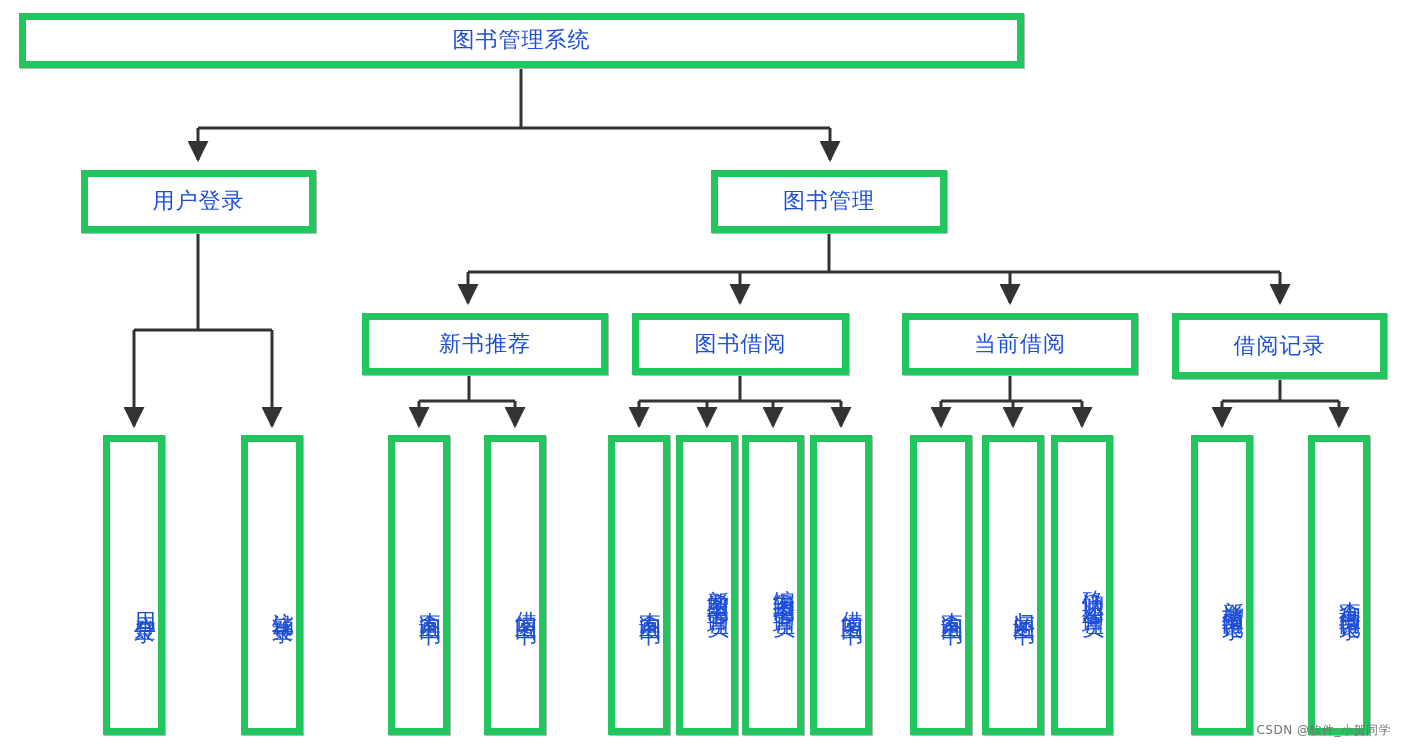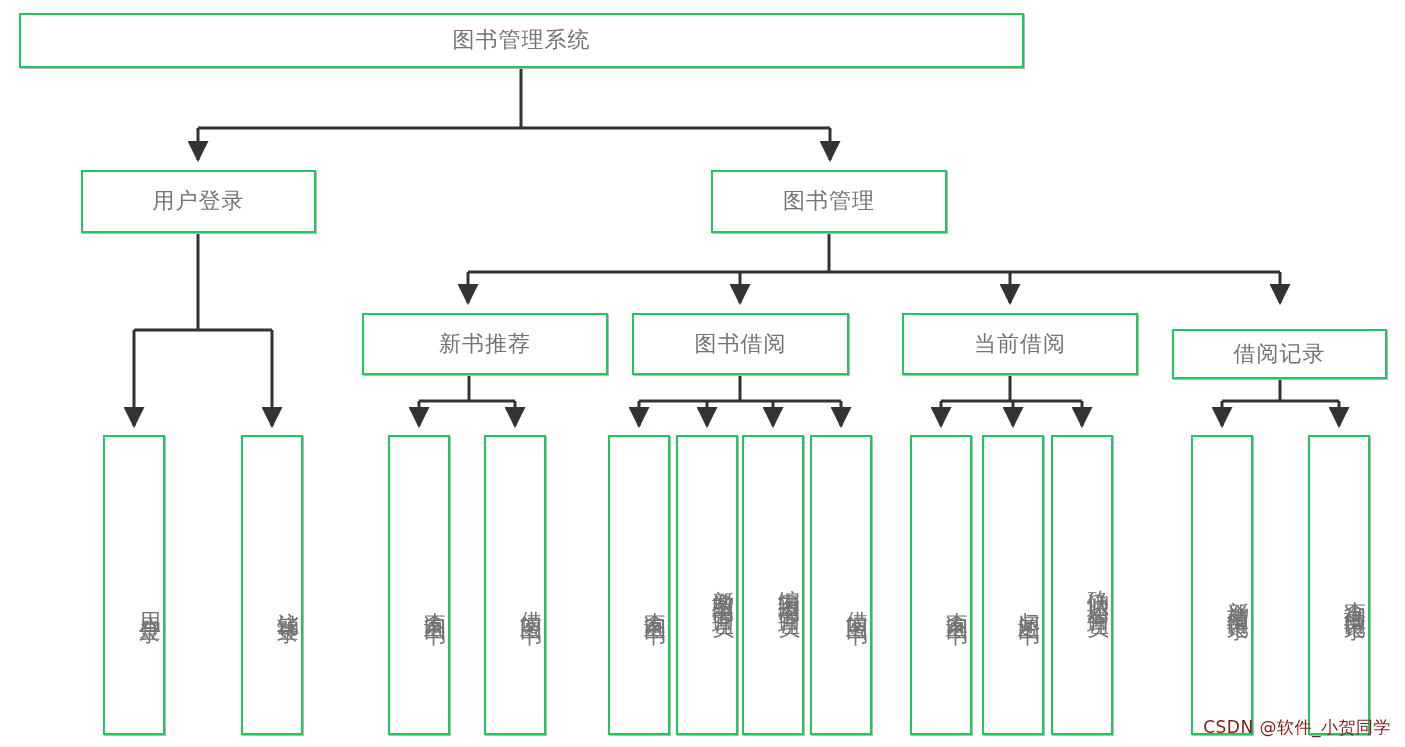--- a/index.html
+++ b/index.html
@@ -22,26 +22,26 @@
     position: absolute;
     left: 0;
     top: 0;
     width: 1405px;
     height: 747px;
   }
   .node {
     position: absolute;
     box-sizing: border-box;
     background: #ffffff;
-    border: 2px solid #22c55e;
+    border: 7px solid #22c55e;
     box-shadow: 1px 1px 0 0 #b8b8b8;
     display: flex;
     align-items: center;
     justify-content: center;
-    color: #737373;
+    color: #1d4ed8;
     z-index: 3;
   }
   .node.horiz {
     font-size: 22px;
     letter-spacing: 1px;
     line-height: 1.2;
   }
   .node.vert {
     writing-mode: vertical-rl;
     text-orientation: upright;
@@ -54,22 +54,22 @@
   }
   .node.vert .vlabel {
     writing-mode: vertical-rl;
     text-orientation: upright;
     white-space: nowrap;
   }
   #watermark {
     position: absolute;
     right: 14px;
     bottom: 8px;
-    font-size: 17px;
-    color: #7f1d1d;
+    font-size: 12px;
+    color: #737373;
     letter-spacing: 0.5px;
     z-index: 5;
     white-space: nowrap;
   }
 </style>
 </head>
 <body>
 
 <div id="canvas">
 
@@ -151,21 +151,21 @@
 
   <div class="node horiz" style="left:362px; top:313px; width:246px; height:62px;">
     <span>新书推荐</span>
   </div>
   <div class="node horiz" style="left:632px; top:313px; width:217px; height:62px;">
     <span>图书借阅</span>
   </div>
   <div class="node horiz" style="left:902px; top:313px; width:236px; height:62px;">
     <span>当前借阅</span>
   </div>
-  <div class="node horiz" style="left:1172px; top:313px; width:215px; height:50px;margin-top:16px;">
+  <div class="node horiz" style="left:1172px; top:313px; width:215px; height:66px;">
     <span>借阅记录</span>
   </div>
 
   <div class="node vert" style="left:103px; top:435px; width:62px; height:300px;">
     <span class="vlabel">用户登录</span>
   </div>
   <div class="node vert" style="left:241px; top:435px; width:62px; height:300px;">
     <span class="vlabel">注销登录</span>
   </div>
 

